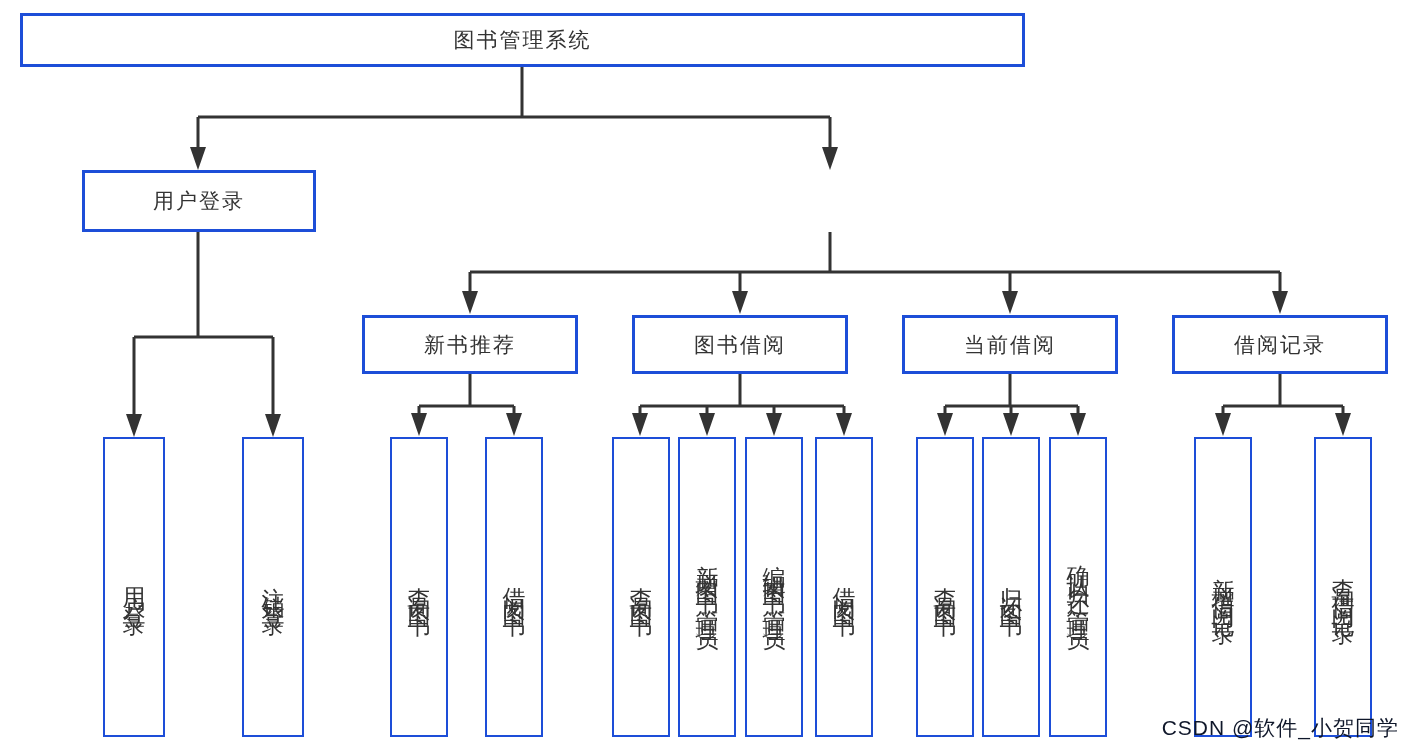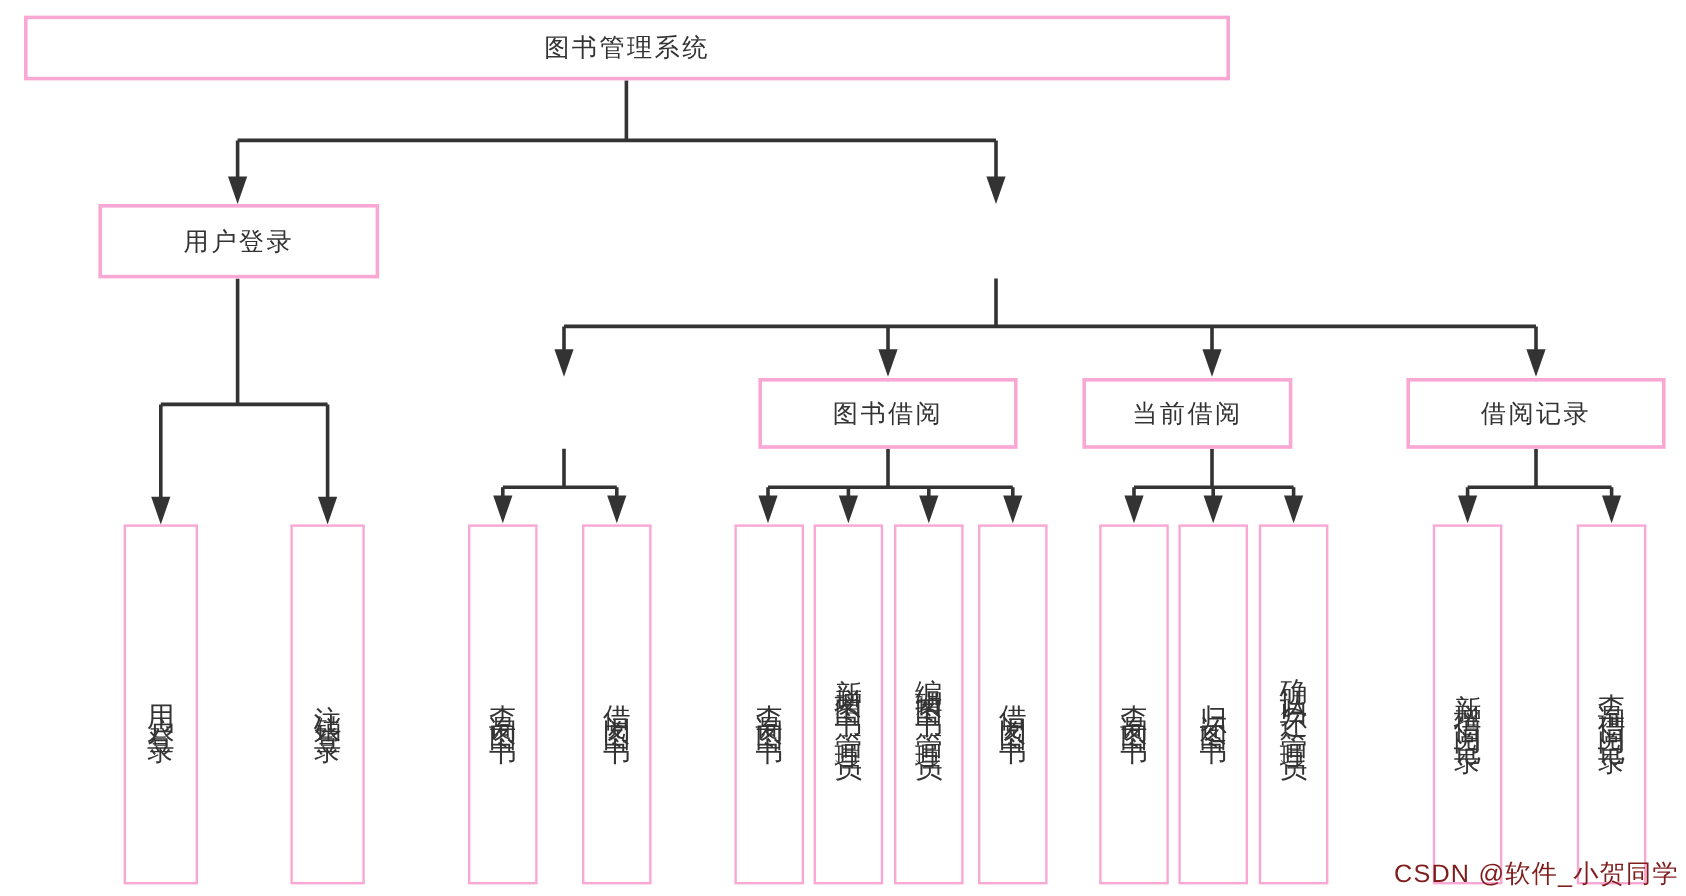--- a/index.html
+++ b/index.html
@@ -9,21 +9,21 @@
     width: 1405px;
     height: 747px;
     background: #ffffff;
     font-family: "Liberation Sans", sans-serif;
     overflow: hidden;
   }
   .connectors { position: absolute; left: 0; top: 0; width: 1405px; height: 747px; }
   .box {
     position: absolute;
     background: #ffffff;
-    border: 3px solid #f9a8d4;
+    border: 3px solid #1d4ed8;
     color: #333333;
     display: flex;
     align-items: center;
     justify-content: center;
   }
   .h-label {
     font-size: 21px;
     letter-spacing: 2px;
     white-space: nowrap;
   }
@@ -34,21 +34,21 @@
     font-size: 23px;
     line-height: 1;
     letter-spacing: 9px;
     white-space: nowrap;
   }
   .watermark {
     position: absolute;
     right: 6px;
     bottom: 5px;
     font-size: 21px;
-    color: #7f1d1d;
+    color: #0f172a;
     letter-spacing: 1px;
     z-index: 10;
     white-space: nowrap;
   }
 </style>
 </head>
 <body>
 
 <div class="canvas">
 
@@ -93,24 +93,27 @@
   </svg>
 
   <div class="box" style="left:20px; top:13px; width:1005px; height:54px;">
     <span class="h-label">图书管理系统</span>
   </div>
 
   <div class="box" style="left:82px; top:170px; width:234px; height:62px;">
     <span class="h-label">用户登录</span>
   </div>
 
+  <div class="box" style="left:362px; top:315px; width:216px; height:59px;">
+    <span class="h-label">新书推荐</span>
+  </div>
   <div class="box" style="left:632px; top:315px; width:216px; height:59px;align-items:center;">
     <span class="h-label">图书借阅</span>
   </div>
-  <div class="box" style="left:902px; top:315px; width:175px; height:59px;">
+  <div class="box" style="left:902px; top:315px; width:216px; height:59px;">
     <span class="h-label">当前借阅</span>
   </div>
   <div class="box" style="left:1172px; top:315px; width:216px; height:59px;">
     <span class="h-label">借阅记录</span>
   </div>
 
   <div class="box leaf" style="left:103px; top:437px; width:62px; height:300px;">
     <span class="v-label">用户登录</span>
   </div>
   <div class="box leaf" style="left:242px; top:437px; width:62px; height:300px;">

